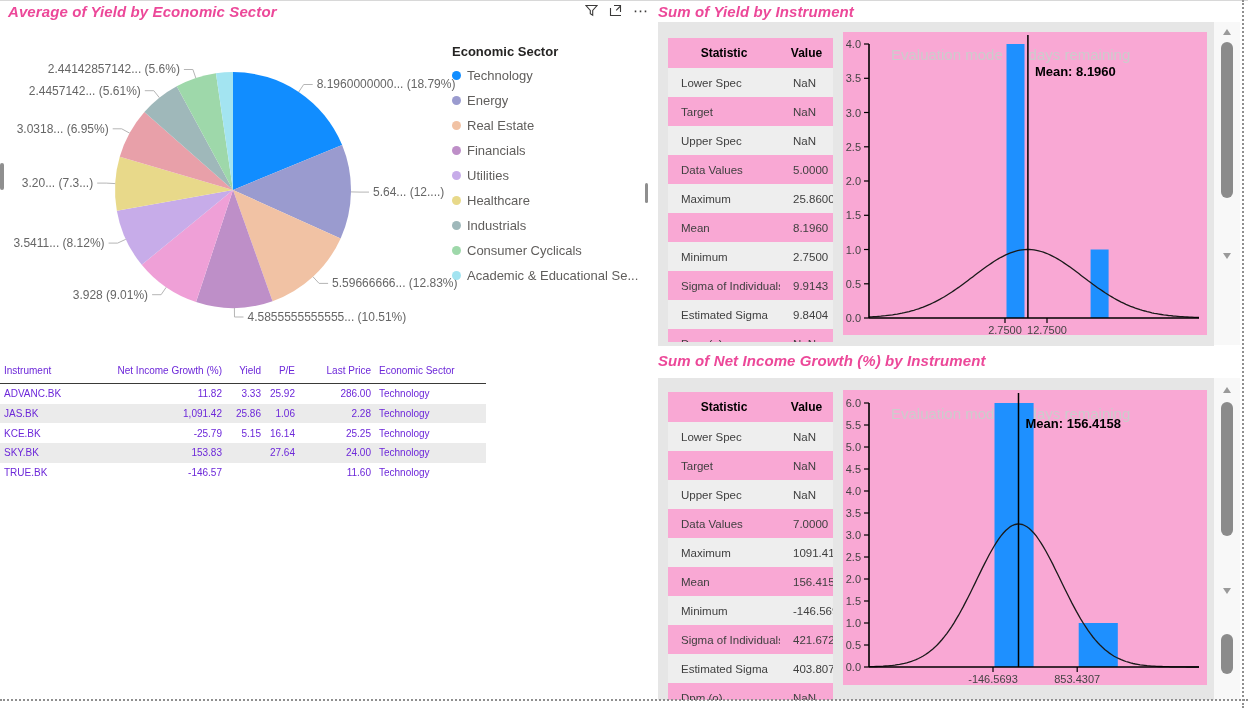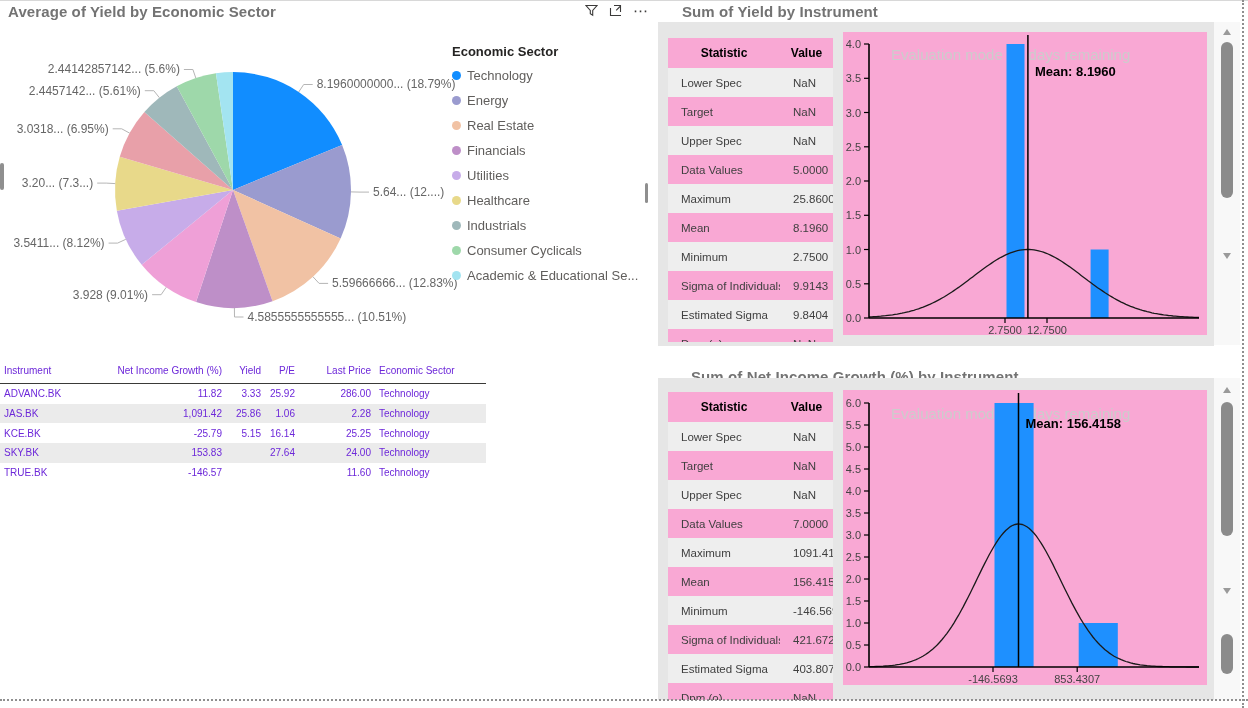--- a/index.html
+++ b/index.html
@@ -1,19 +1,19 @@
 <!DOCTYPE html>
 <html><head>
 <meta charset="utf-8">
 <style>
   html,body{margin:0;padding:0;}
   body{width:1248px;height:708px;position:relative;background:#fff;overflow:hidden;
        font-family:"Liberation Sans",sans-serif;color:#252423;}
   .abs{position:absolute;}
-  .panel-title{font-size:15px;font-weight:600;color:#737373;white-space:nowrap;letter-spacing:.1px;}
+  .panel-title{font-size:15px;font-weight:600;color:#ec4899;white-space:nowrap;letter-spacing:.1px;font-style:italic;}
   
   .toolbar{display:flex;gap:11px;align-items:center;color:#3b3a39;}
   .toolbar svg{display:block;}
   .ellipsis{font-size:15px;line-height:10px;color:#3b3a39;letter-spacing:1px;}
   
   .legend{width:202px;}
   .legend-title{font-size:13px;font-weight:bold;color:#252423;margin-bottom:4px;}
   .legend-item{display:flex;align-items:center;height:25px;gap:6px;cursor:pointer;}
   .legend-dot{width:9px;height:9px;border-radius:50%;flex:0 0 9px;}
   .legend-label{font-size:13px;color:#605e5c;white-space:nowrap;overflow:hidden;text-overflow:ellipsis;}
@@ -203,21 +203,21 @@
             <td class="num">-146.57</td>
             <td class="num"></td>
             <td class="num"></td>
             <td class="num">11.60</td>
             <td>Technology</td>
           </tr>
         </tbody>
     </table>
   </div>
 
-  <div class="abs panel-title" style="left:658px;top:3px;margin-left:24px;">Sum of Yield by Instrument</div>
+  <div class="abs panel-title" style="left:658px;top:3px;">Sum of Yield by Instrument</div>
   <div class="abs gray-panel" style="left:658px;top:22px;width:556px;height:324px;"></div>
 
   <div class="abs card" style="left:668px;top:38px;width:165px;height:304px;">
     <table class="stats">
       <colgroup>
           <col style="width:112px">
           <col style="width:53px">
         </colgroup>
       <thead id="stats-head-1">
           <tr>
@@ -305,21 +305,21 @@
         <text x="204.0" y="302" fill="#444" font-size="11px" text-anchor="middle">12.7500</text>
       </svg>
   </div>
 
   <div class="abs sb-track" style="left:1214px;top:22px;width:26px;height:323px;">
     <div class="arrow-up" style="top:7px;"></div>
     <div class="sb-thumb" style="top:20px;height:156px;"></div>
     <div class="arrow-down" style="top:231px;"></div>
   </div>
 
-  <div class="abs panel-title" style="left:658px;top:368px;margin-left:33px;">Sum of Net Income Growth (%) by Instrument</div>
+  <div class="abs panel-title" style="left:658px;top:352px;">Sum of Net Income Growth (%) by Instrument</div>
   <div class="abs gray-panel" style="left:658px;top:378px;width:556px;height:322px;"></div>
 
   <div class="abs card" style="left:668px;top:392px;width:165px;height:308px;">
     <table class="stats">
       <colgroup>
           <col style="width:112px">
           <col style="width:53px">
         </colgroup>
       <thead id="stats-head-2">
           <tr>

